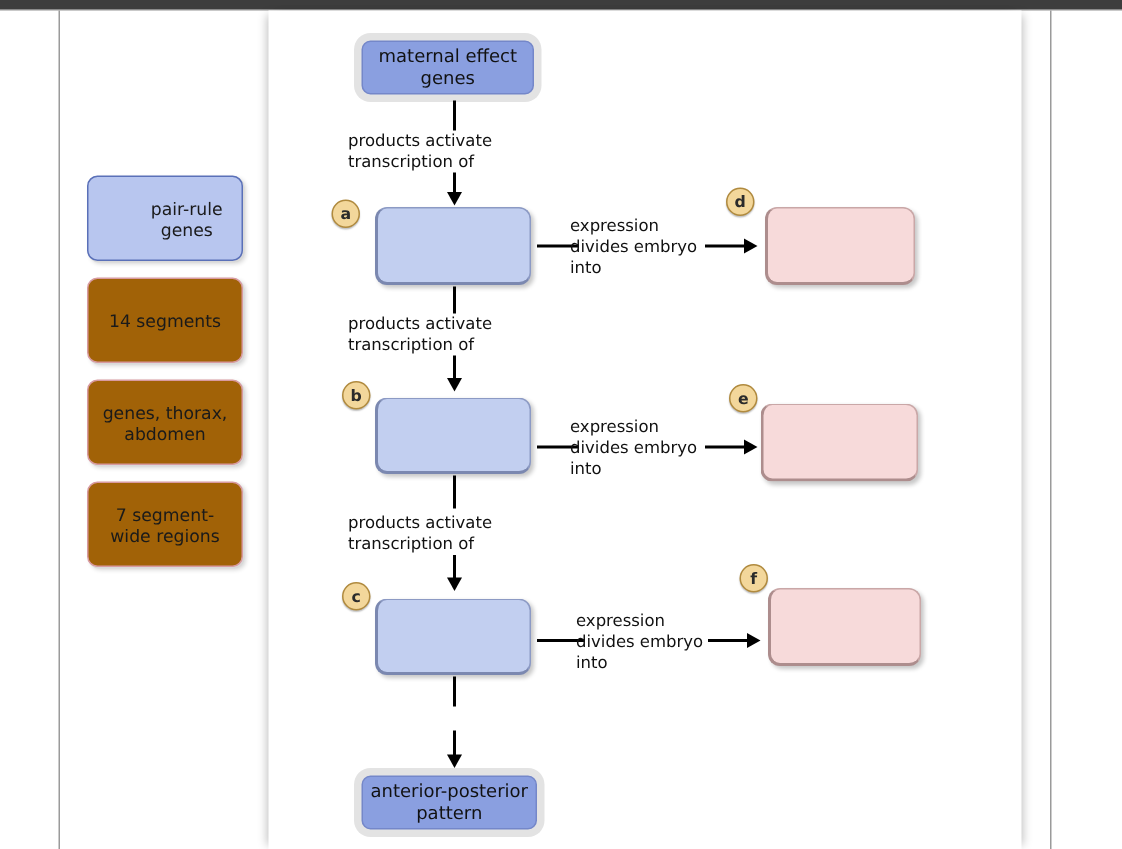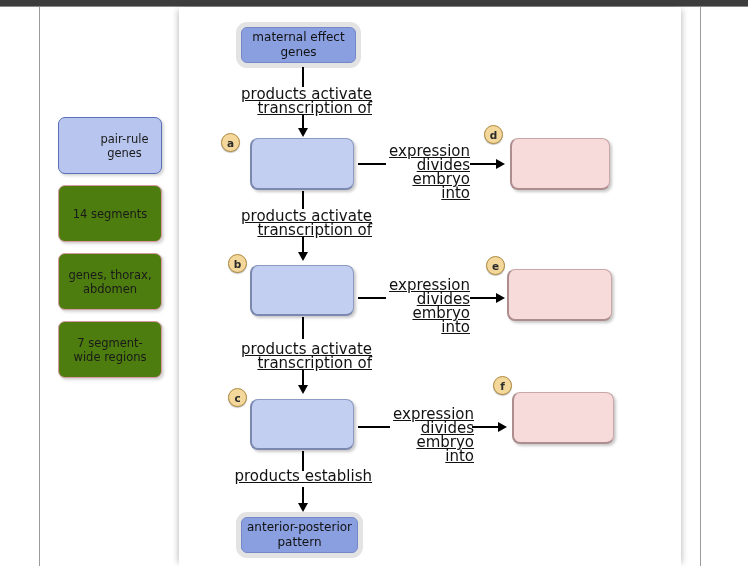--- a/index.html
+++ b/index.html
@@ -49,21 +49,21 @@
     font-size:11.5px;
     line-height:14px;
     text-align:center;
     color:#1a1a1a;
     display:flex;align-items:center;justify-content:center;
     border:1px solid #5a6fb5;
     background:#b8c6ef;
     box-shadow:1px 1px 0 #d9d9d9, 2px 2px 3px rgba(0,0,0,.16);
   }
   .chip.blue{background:#b8c6ef;border-color:#5a70b8;padding-left:35px;}
-  .chip.pink{background:#4d7c0f;border-color:#d89aa0;}
+  .chip.pink{background:#a16207;border-color:#d89aa0;}
   .chip.h57{height:57px;}
 
   
   .flow{position:absolute;left:0;top:0;width:748px;height:559px;}
 
   .node{
     position:absolute;
     box-sizing:border-box;
     border-radius:8px;
     display:flex;align-items:center;justify-content:center;
@@ -104,25 +104,24 @@
     border:1.5px solid #b08a3e;
     color:#2b2b2b;
     font-size:10.5px;font-weight:bold;
     display:flex;align-items:center;justify-content:center;
     box-shadow:0 1px 1px rgba(0,0,0,.25);
   }
 
   
   .conn-label{
     position:absolute;
-    font-size:15px;line-height:14px;
+    font-size:11px;line-height:14px;
     color:#111;
-    text-align:right;
+    text-align:left;
     white-space:pre-line;
-    text-decoration:underline;
   }
 
   
   .vline{position:absolute;width:1.6px;background:#000;}
   .varrow{
     position:absolute;width:0;height:0;
     border-left:5px solid transparent;
     border-right:5px solid transparent;
     border-top:9px solid #000;
   }
@@ -230,21 +229,20 @@
 into</div>
     <div class="hline" style="left:472px;top:419px;width:28px;"></div>
     <div class="harrow" style="left:498px;top:415px;"></div>
 
     <div class="badge" style="left:493px;top:369px;">f</div>
     <div class="node drop-pink" style="left:512px;top:385px;width:102px;height:52px;">
       <span></span>
     </div>
 
     <div class="vline" style="left:302px;top:444px;height:20px;"></div>
-    <div class="conn-label" style="left:232px;top:462px;width:140px;">products establish</div>
     <div class="vline" style="left:302px;top:480px;height:18px;"></div>
     <div class="varrow" style="left:298px;top:496px;"></div>
 
     <div class="node filled" style="left:241px;top:510px;width:117px;height:36px;">
       <span>anterior-posterior
 pattern</span>
     </div>
 
   </div>
 </div>

